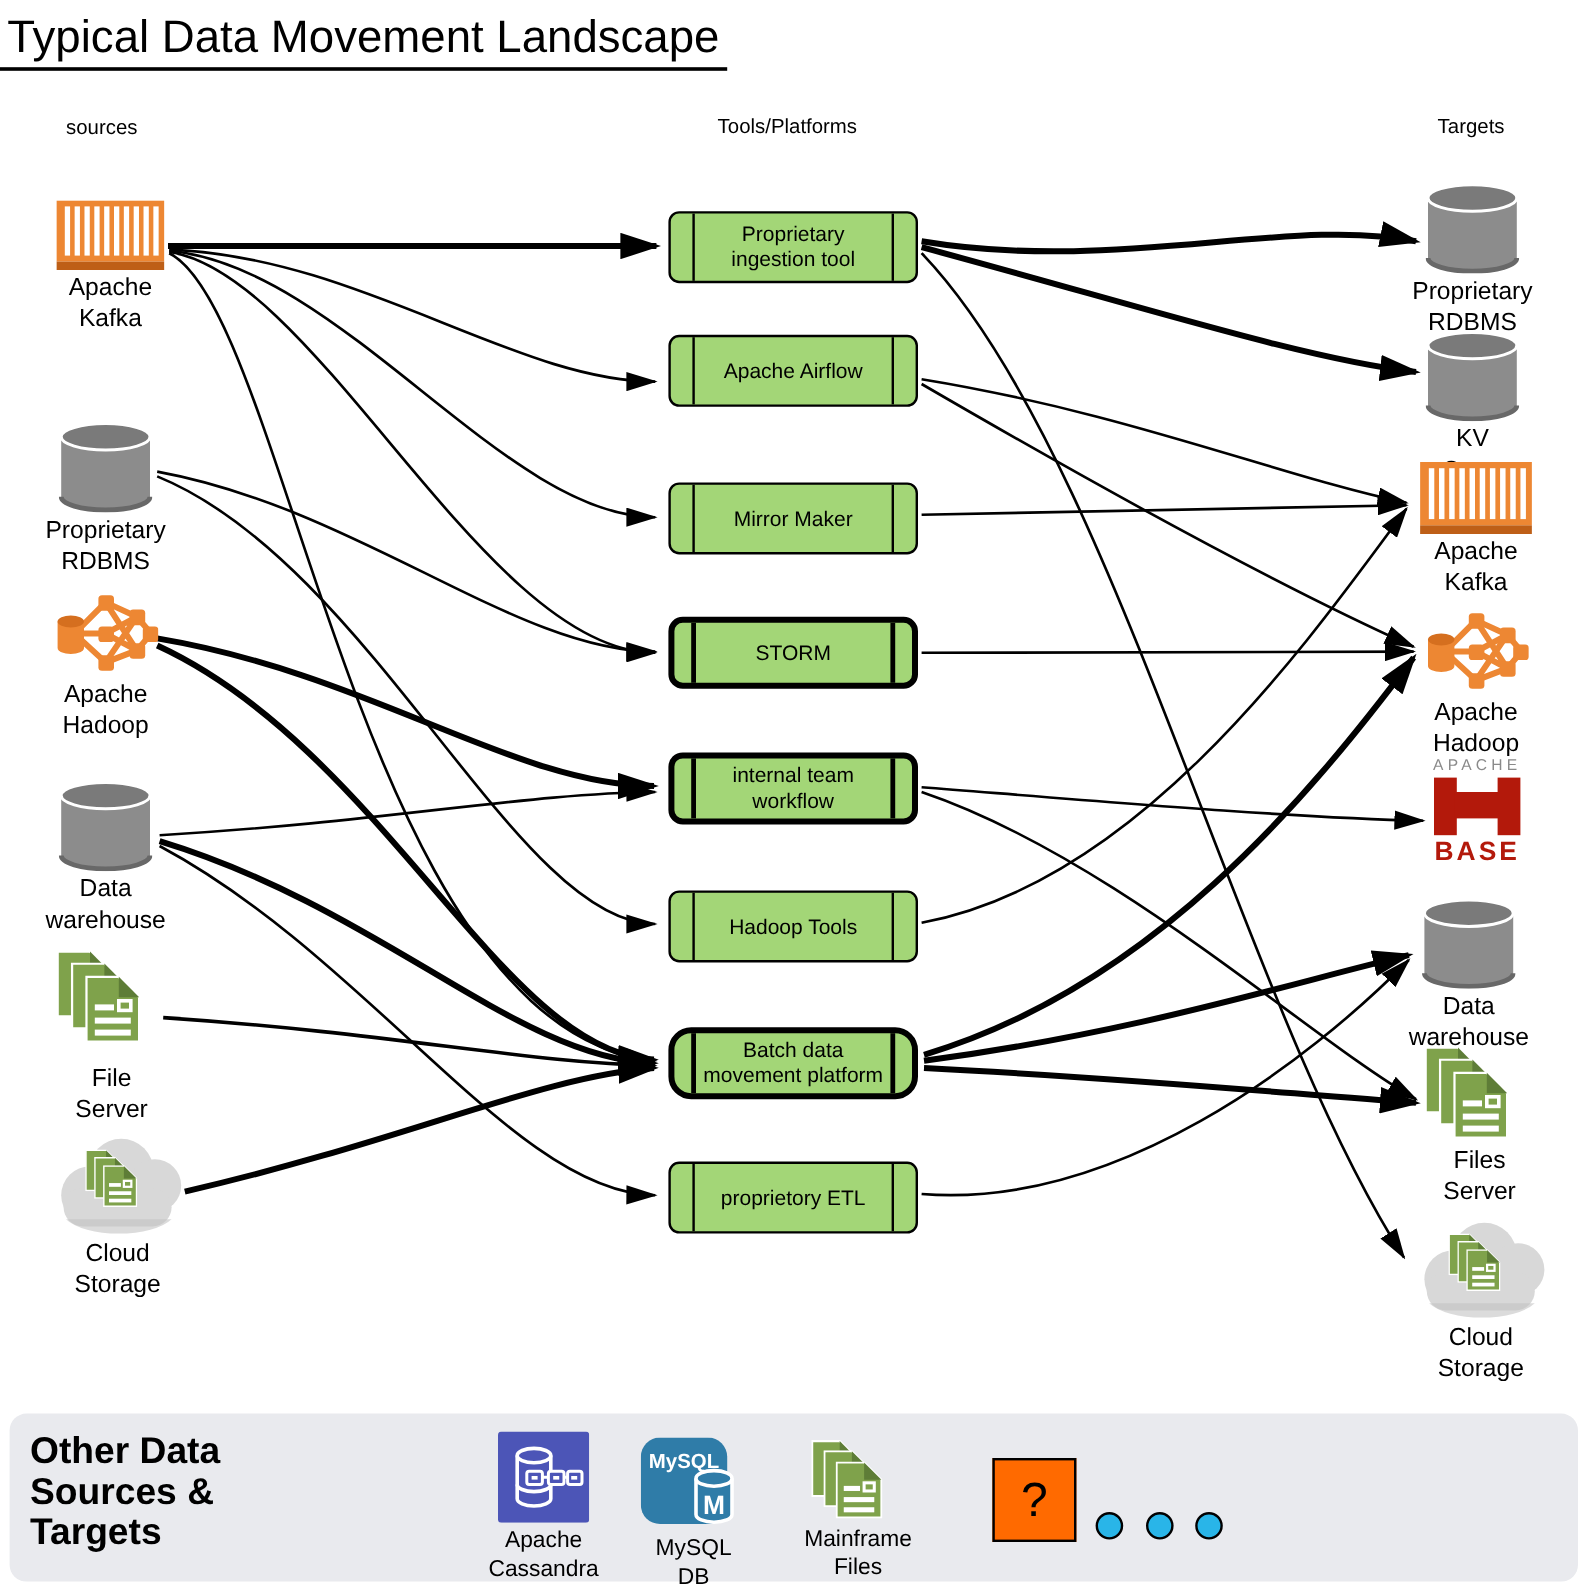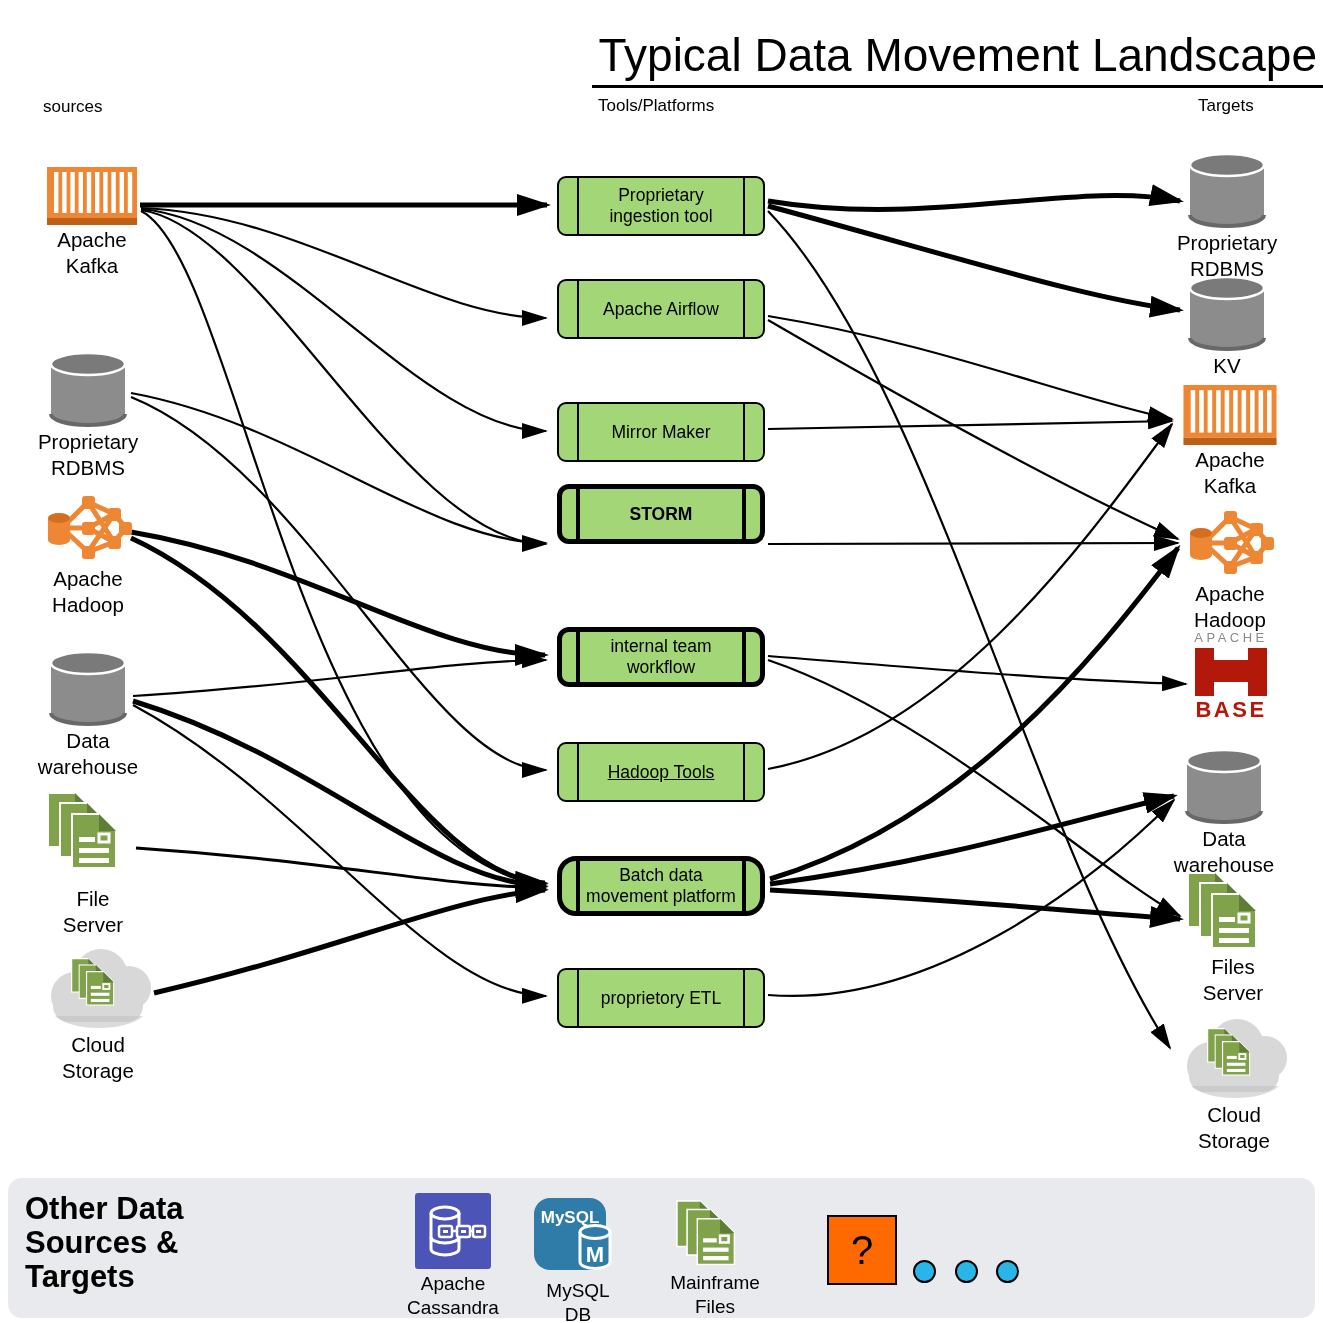--- a/index.html
+++ b/index.html
@@ -1,18 +1,18 @@
 <!DOCTYPE html>
 <html><head>
 <meta charset="utf-8">
 <style>
   html,body{margin:0;padding:0;background:#fff;}
   body{width:1323px;height:1323px;position:relative;font-family:"Liberation Sans",sans-serif;color:#000;overflow:hidden;}
   .abs{position:absolute;}
-  #title{top:28px;left:0;width:100%;text-align:right;font-size:46px;}
+  #title{top:10px;left:0;width:100%;text-align:left;font-size:38px;}
   #title span{display:inline-block;border-bottom:3px solid #000;padding:0 6px 3px 6px;}
   .colhdr{font-size:17px;}
   #arrowlayer{position:absolute;top:0;left:0;z-index:1;}
   .e{stroke:#000;stroke-width:2.2;fill:none;marker-end:url(#a);}
   .em{stroke:#000;stroke-width:3;fill:none;marker-end:url(#a);}
   .eb{stroke:#000;stroke-width:5;fill:none;marker-end:url(#ab);}
   .node{position:absolute;display:flex;flex-direction:column;align-items:center;z-index:2;}
   .lbl{font-size:20.5px;line-height:26px;text-align:center;white-space:pre-line;margin-top:2px;}
   .toolbox{position:absolute;left:557px;width:208px;height:60px;background:#A3D677;border:2px solid #000;
     border-radius:9px;display:flex;align-items:center;justify-content:center;text-align:center;
@@ -142,21 +142,21 @@
   <path class="e" d="M768,656 C920,668 1070,681 1186,684"></path>
   <path class="e" d="M768,660 C930,715 1090,865 1180,916"></path>
   <path class="e" d="M768,769 C950,735 1090,535 1172,424"></path>
   <path class="eb" d="M770,879 C960,822 1090,665 1178,548"></path>
   <path class="eb" d="M770,884 C950,860 1080,818 1174,796"></path>
   <path class="eb" d="M770,890 C950,899 1080,912 1180,919"></path>
   <path class="e" d="M768,995 C930,1008 1090,885 1174,800"></path>
 </svg>
 
 <div class="abs" id="title"><span>Typical Data Movement Landscape</span></div>
-<div class="abs colhdr" style="left:43px;top:97px;">sources</div>
+<div class="abs colhdr" style="left:55px;top:97px;">sources</div>
 <div class="abs colhdr" style="left:598px;top:96px;">Tools/Platforms</div>
 <div class="abs colhdr" style="left:1198px;top:96px;">Targets</div>
 
 <div class="node" style="left:46px;top:167px;width:92px;">
   <svg width="90" height="58">
       <use href="#kafkaicon" width="90" height="58"></use>
     </svg>
   <div class="lbl">Apache
 Kafka</div>
 </div>
@@ -193,24 +193,24 @@
       <use href="#cloudicon" width="110" height="86"></use>
     </svg>
   <div class="lbl">Cloud
 Storage</div>
 </div>
 
 <div class="toolbox" style="top:176px;">Proprietary
 ingestion tool</div>
 <div class="toolbox" style="top:279px;">Apache Airflow</div>
 <div class="toolbox" style="top:402px;">Mirror Maker</div>
-<div class="toolbox bold" style="top:484px;font-weight:bold;">STORM</div>
+<div class="toolbox bold" style="top:514px;">STORM</div>
 <div class="toolbox bold" style="top:627px;">internal team
 workflow</div>
-<div class="toolbox" style="top:742px;text-decoration:underline;">Hadoop Tools</div>
+<div class="toolbox" style="top:742px;">Hadoop Tools</div>
 <div class="toolbox bold" style="top:856px;border-radius:19px;">Batch data
 movement platform</div>
 <div class="toolbox" style="top:968px;">proprietory ETL</div>
 
 <div class="node" style="left:1187px;top:152px;width:80px;">
   <svg width="78" height="76">
       <use href="#cyl" width="78" height="76"></use>
     </svg>
   <div class="lbl">Proprietary
 RDBMS</div>

